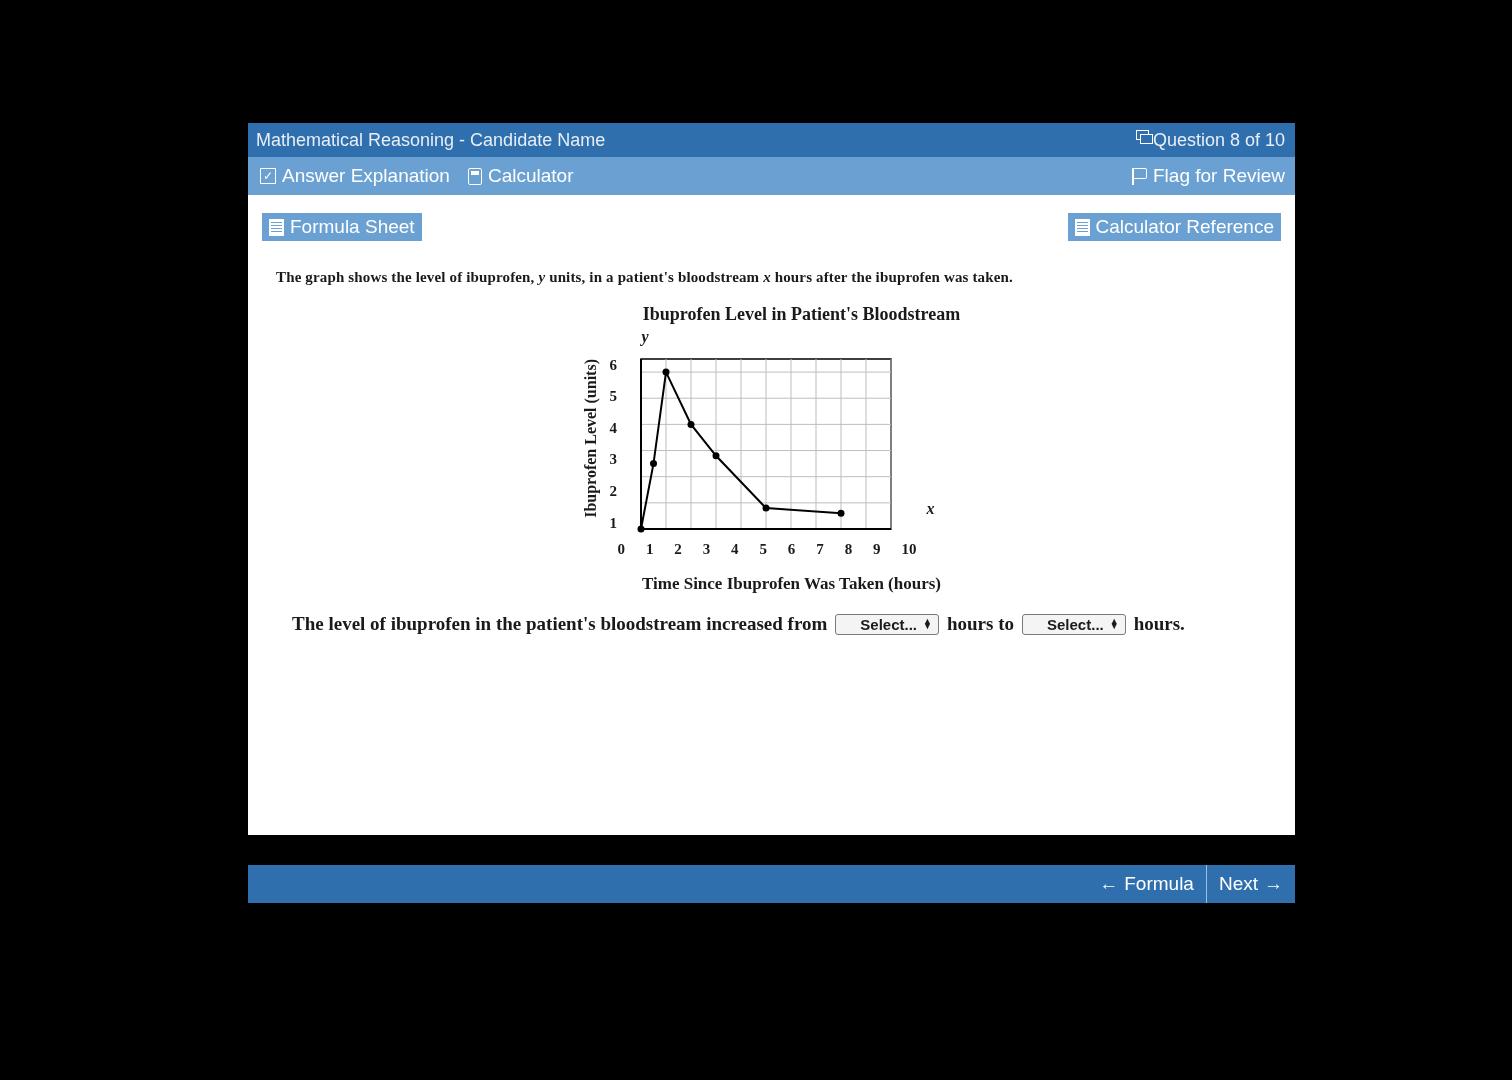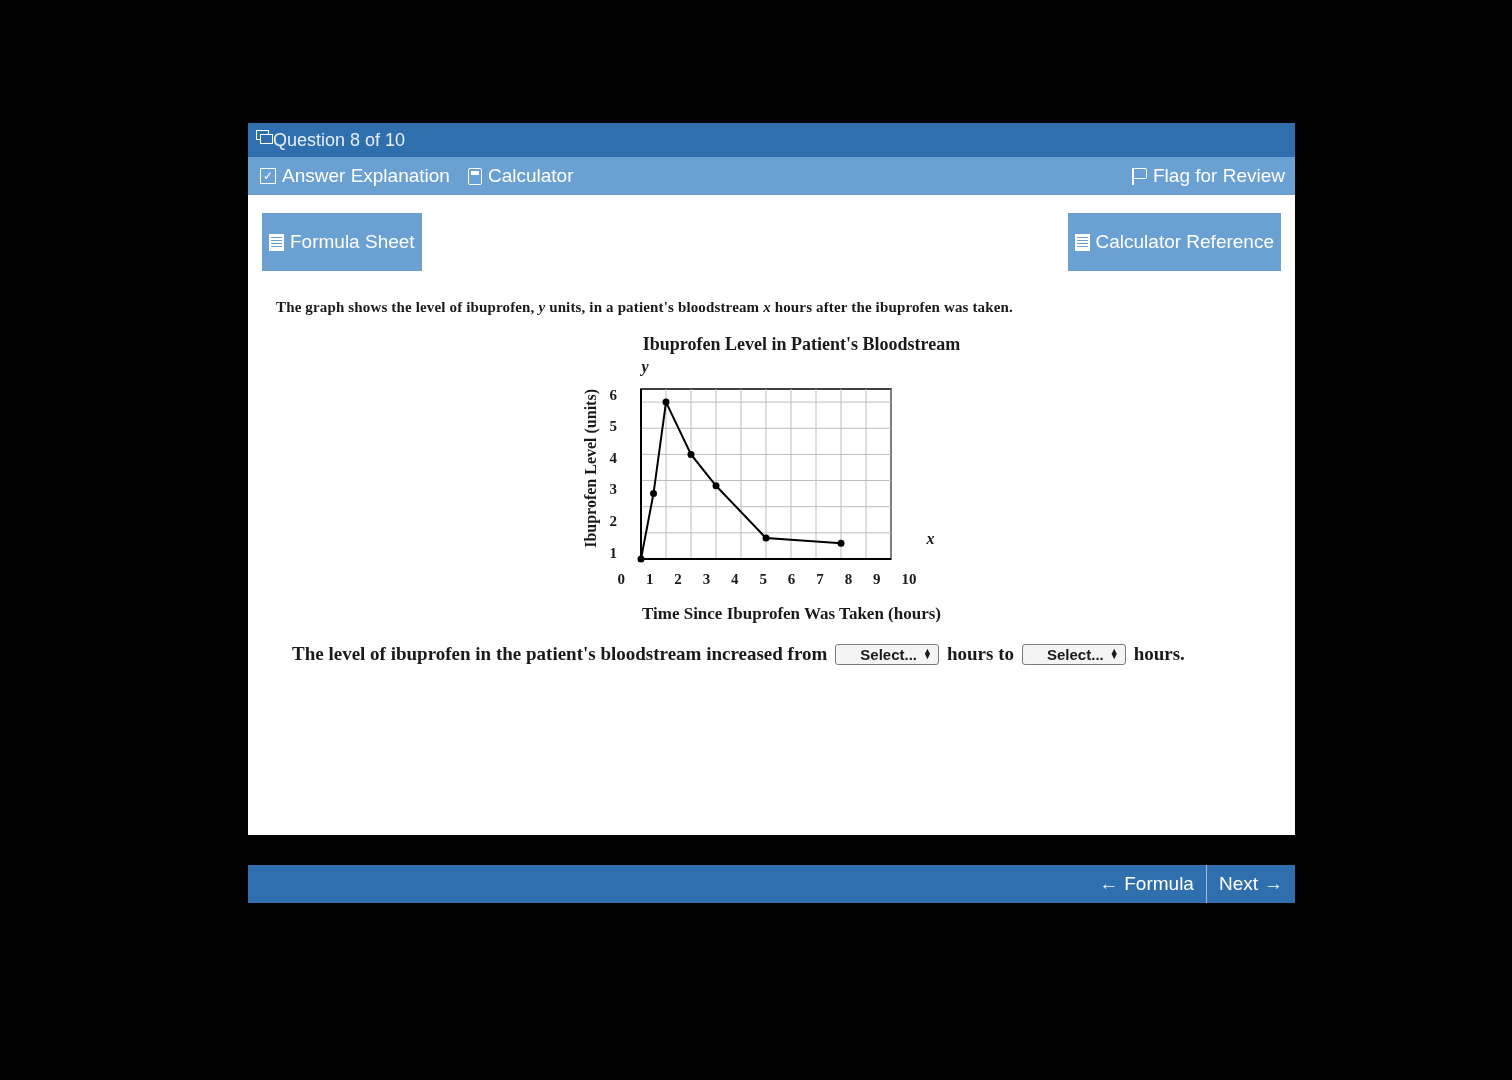--- a/index.html
+++ b/index.html
@@ -75,21 +75,21 @@
   .body {
     background: #fff;
     padding: 18px 14px 0 14px;
     min-height: 640px;
     color: #1a1a1a;
   }
   .pill-row {
     display: flex; justify-content: space-between; margin-bottom: 28px;
   }
   .pill {
-    background: #6aa0d2; color: #fff; padding: 18px 7px; font-size: 19px;
+    background: #6aa0d2; color: #fff; padding: 3px 7px; font-size: 19px;
     display: inline-flex; align-items: center; gap: 6px; cursor: pointer;
   }
   .sheet-icon {
     width: 15px; height: 17px; display: inline-block; background: #fff; position: relative;
   }
   .sheet-icon::before {
     content:""; position:absolute; left:2px; right:2px; top:3px; height:1px; background:#6aa0d2;
     box-shadow: 0 3px 0 #6aa0d2, 0 6px 0 #6aa0d2, 0 9px 0 #6aa0d2;
   }
 
@@ -168,20 +168,21 @@
   .footer .btn:first-child { border-left: none; }
   .arrow { font-weight: 700; }
 </style>
 </head>
 <body>
 
 <div class="stage">
   <div class="panel">
 
     <div class="hdr">
+      <span>Mathematical Reasoning - Candidate Name</span>
       <span class="hdr-right">
         <span class="q-icon"></span>
         <span>Question 8 of 10</span>
       </span>
     </div>
 
     <div class="toolbar">
       <div class="toolbar-left">
         <div class="tb-item">
           <span class="check-icon">✓</span>

